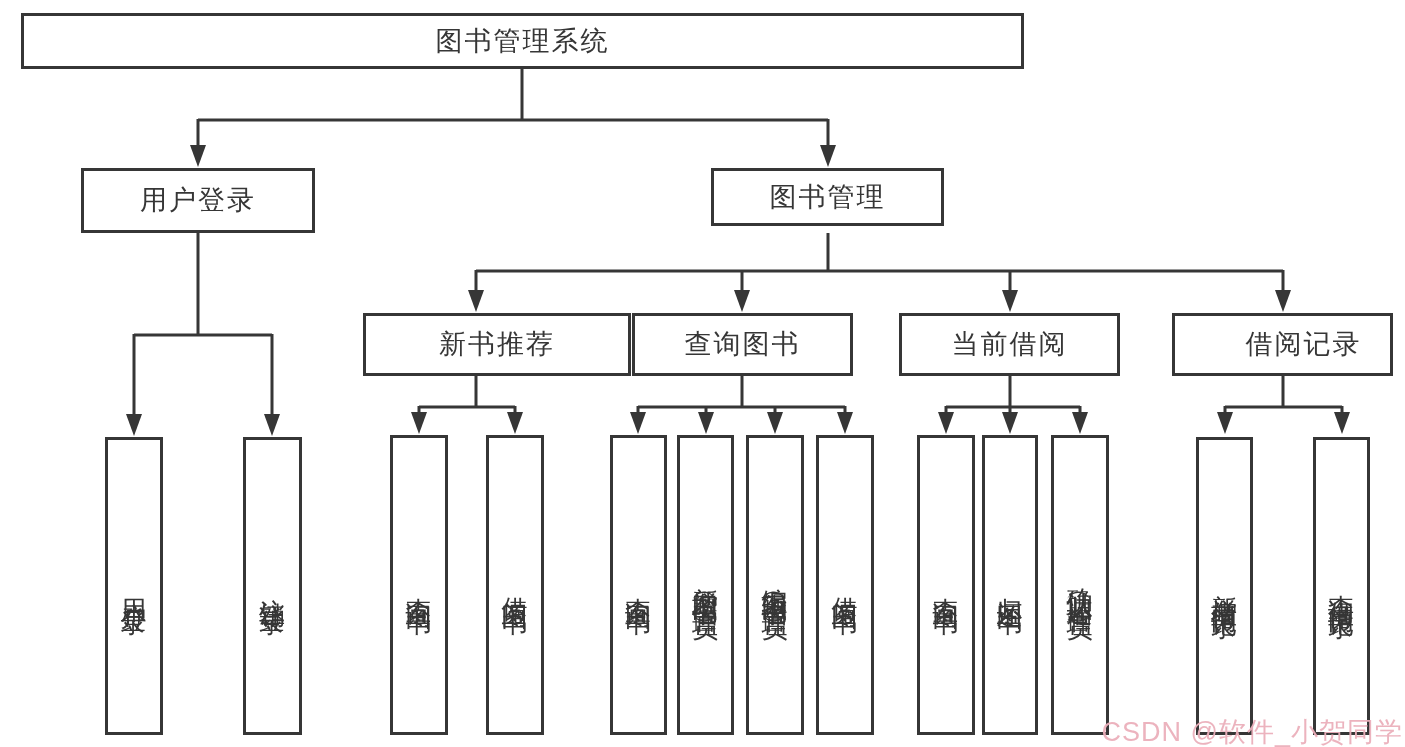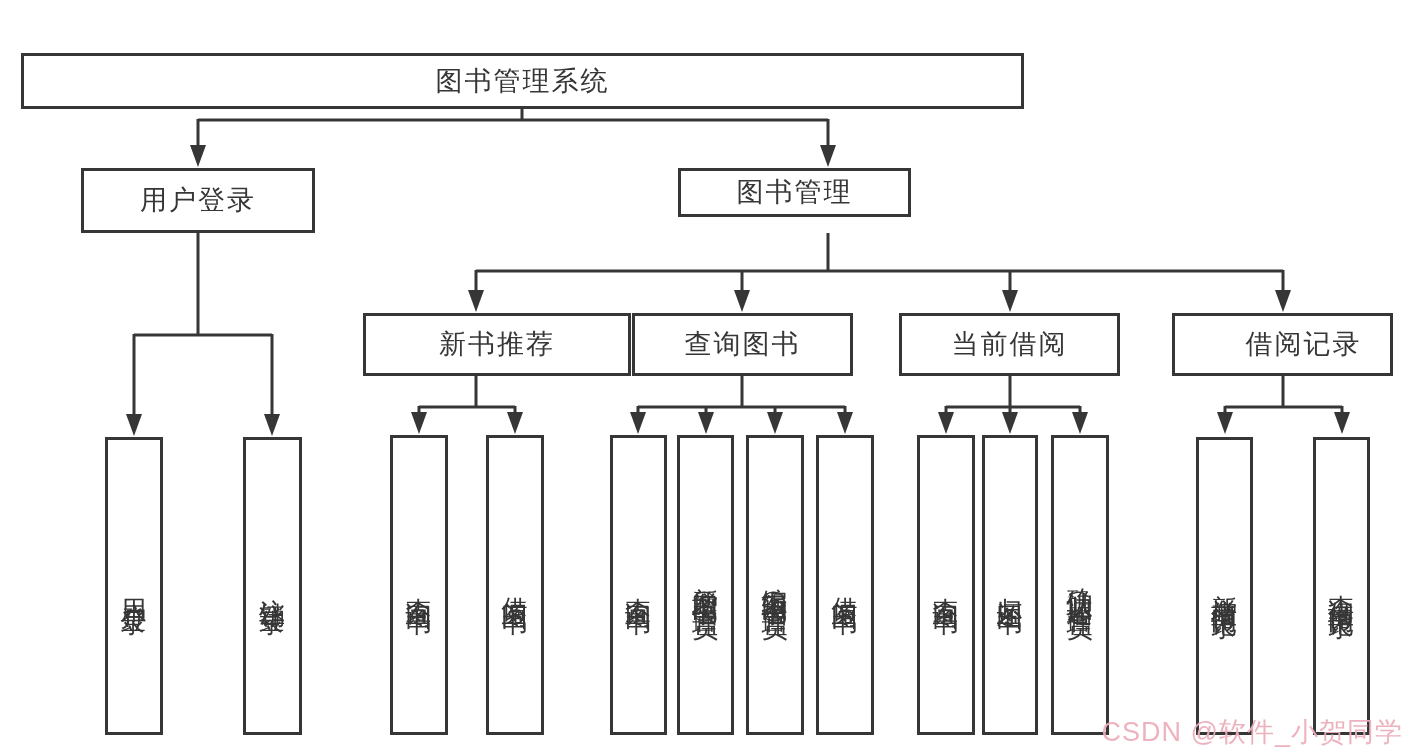--- a/index.html
+++ b/index.html
@@ -98,24 +98,24 @@
       <polygon points="775,434 767,412 783,412"></polygon>
       <polygon points="845,434 837,412 853,412"></polygon>
       <polygon points="946,434 938,412 954,412"></polygon>
       <polygon points="1010,434 1002,412 1018,412"></polygon>
       <polygon points="1080,434 1072,412 1088,412"></polygon>
       <polygon points="1225,434 1217,412 1233,412"></polygon>
       <polygon points="1342,434 1334,412 1350,412"></polygon>
     </g>
   </svg>
 
-  <div class="node node-h" style="left:21px; top:13px; width:1003px; height:56px;margin-top:40px;">图书管理系统</div>
+  <div class="node node-h" style="left:21px; top:13px; width:1003px; height:56px;">图书管理系统</div>
 
   <div class="node node-h" style="left:81px; top:168px; width:234px; height:65px;">用户登录</div>
-  <div class="node node-h" style="left:678px; top:168px; width:233px; height:49px;">图书管理</div>
+  <div class="node node-h" style="left:711px; top:168px; width:233px; height:58px;">图书管理</div>
 
   <div class="node node-v" style="left:105px; top:437px; width:58px; height:298px;">用户登录</div>
   <div class="node node-v" style="left:243px; top:437px; width:59px; height:298px;">注销登录</div>
 
   <div class="node node-h" style="left:363px; top:313px; width:268px; height:63px;">新书推荐</div>
   <div class="node node-h" style="left:632px; top:313px; width:221px; height:63px;">查询图书</div>
   <div class="node node-h" style="left:899px; top:313px; width:221px; height:63px;">当前借阅</div>
   <div class="node node-h" style="left:1172px; top:313px; width:221px; height:63px;padding-left:42px;">借阅记录</div>
 
   <div class="node node-v" style="left:390px; top:435px; width:58px; height:300px;">查询图书</div>

